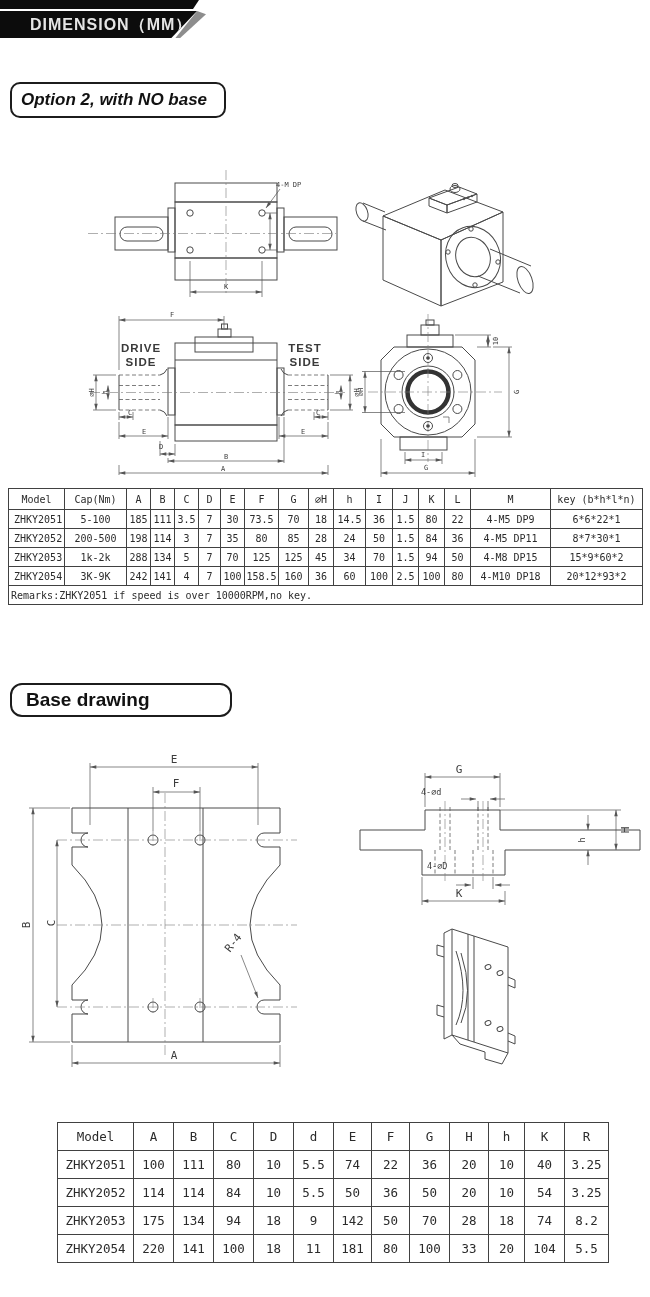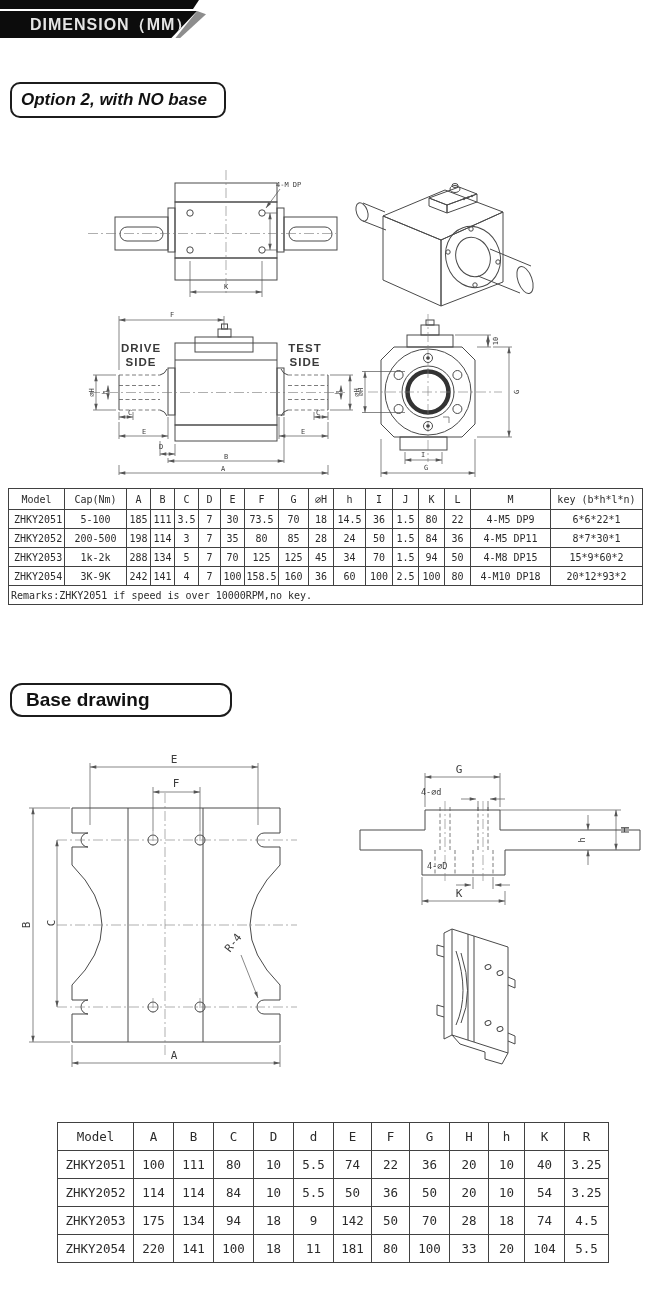--- a/index.html
+++ b/index.html
@@ -570,21 +570,21 @@
           <td>134</td>
           <td>94</td>
           <td>18</td>
           <td>9</td>
           <td>142</td>
           <td>50</td>
           <td>70</td>
           <td>28</td>
           <td>18</td>
           <td>74</td>
-          <td>4.5</td>
+          <td>8.2</td>
         </tr>
         <tr>
           <td>ZHKY2054</td>
           <td>220</td>
           <td>141</td>
           <td>100</td>
           <td>18</td>
           <td>11</td>
           <td>181</td>
           <td>80</td>

